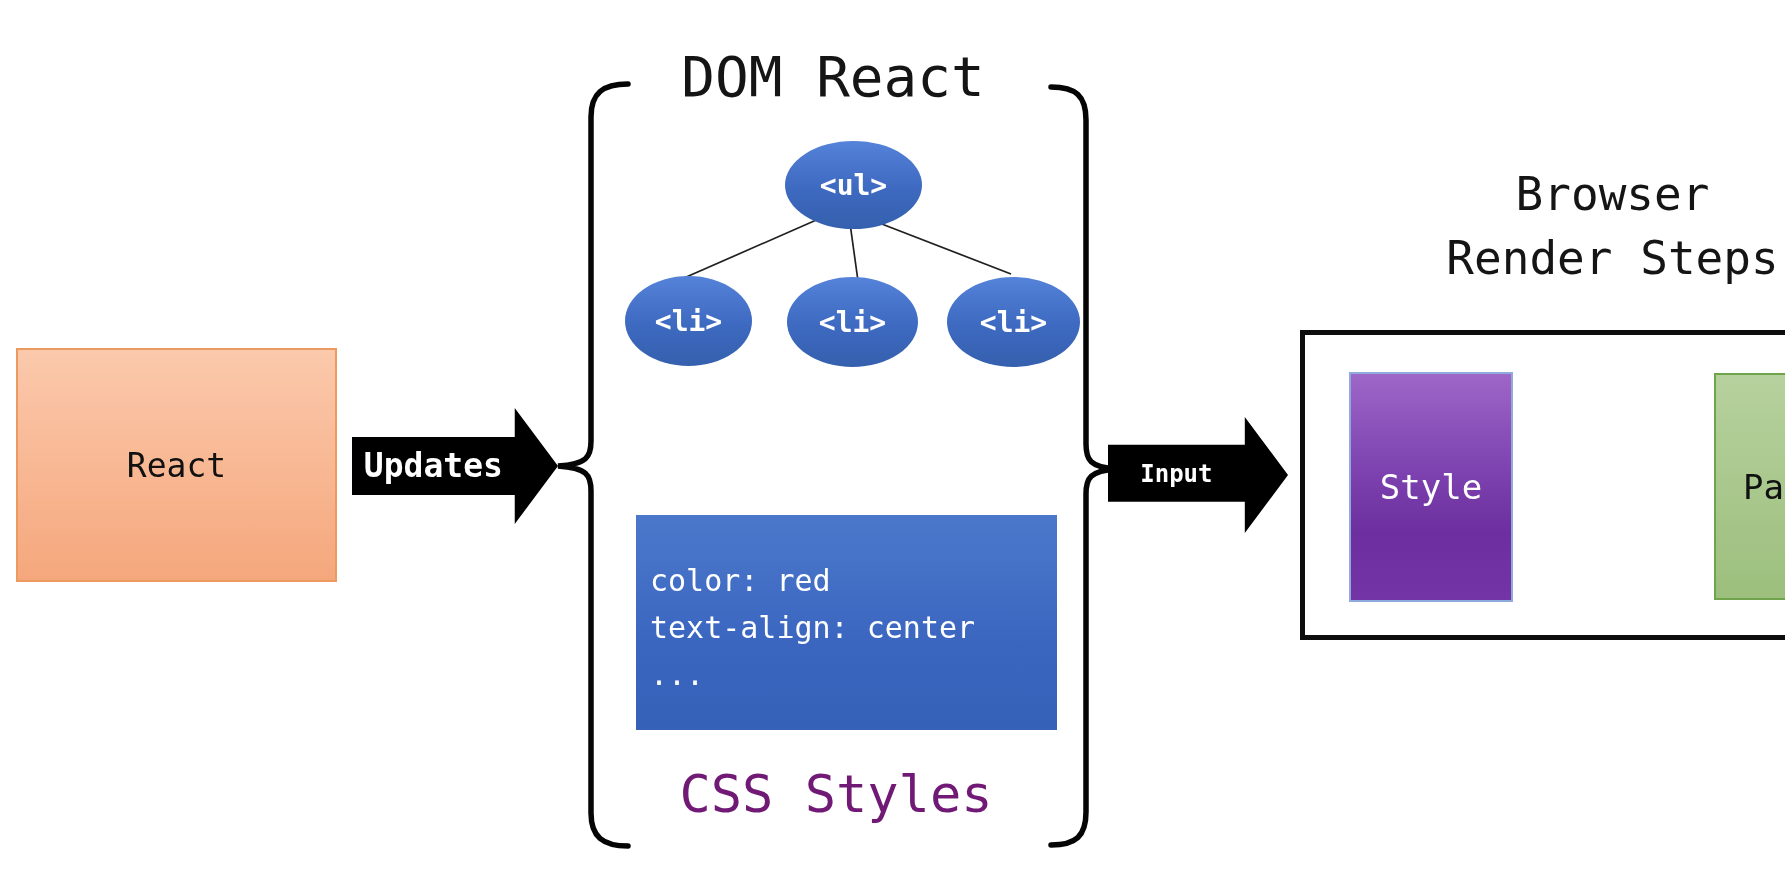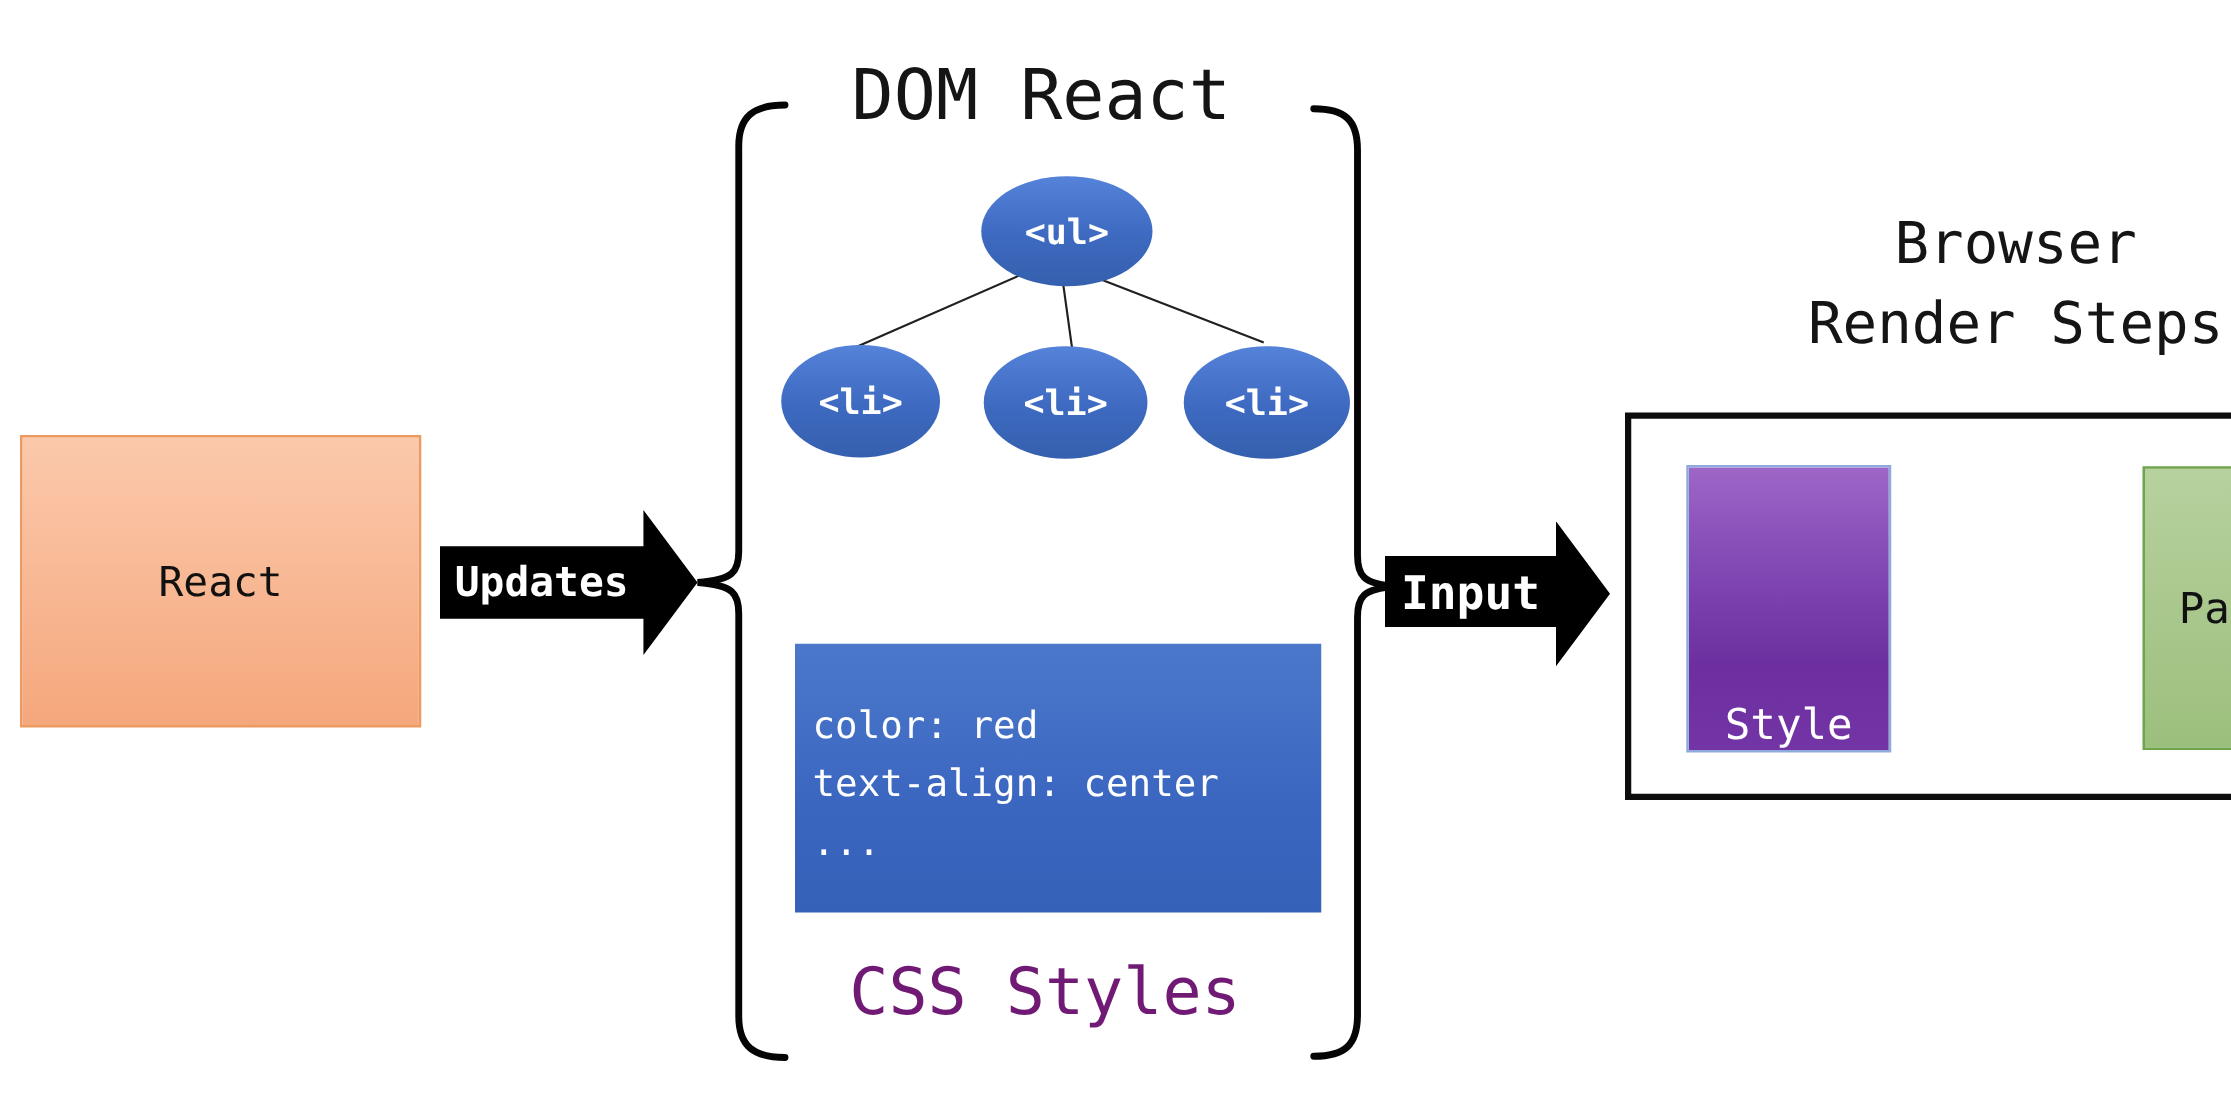--- a/index.html
+++ b/index.html
@@ -28,21 +28,21 @@
   .arrow-input{
     left:1108px;top:417px;width:180px;height:116px;
     clip-path:polygon(0 24%,76% 24%,76% 0,100% 50%,76% 100%,76% 73%,0 73%);
   }
   .arrow-label{
     position:absolute;left:0;top:24%;height:51%;
     display:flex;align-items:center;justify-content:center;
     color:#fff;font-weight:bold;
   }
   .arrow-updates .arrow-label{width:79%;font-size:33px;}
-  .arrow-input  .arrow-label{width:76%;font-size:37px;}
+  .arrow-input  .arrow-label{width:76%;font-size:24px;}
 
   
   .dom-title{
     left:633px;top:44px;width:400px;text-align:center;
     font-size:56px;color:#151515;white-space:nowrap;
   }
   .css-label{
     left:636px;top:764px;width:400px;text-align:center;
     font-size:52px;color:#701a75;white-space:nowrap;
   }
@@ -71,21 +71,21 @@
     padding:42px 0 0 14px;
   }
   .css-box div{white-space:pre;}
 
   
   .browser-box{
     left:1300px;top:330px;width:520px;height:310px;box-sizing:border-box;
     border:5px solid #0d0d0d;background:#fff;
   }
   .step{
-    box-sizing:border-box;display:flex;align-items:flex-end;justify-content:center;
+    box-sizing:border-box;display:flex;align-items:center;justify-content:center;
     font-size:34px;
   }
   .step-purple{
     border:2px solid #8faadc;color:#fff;
     background:linear-gradient(180deg,#9f66c8 0%,#8248b4 35%,#6d2f9f 70%,#7334a6 100%);
   }
   .step-style {left:1349px;top:372px;width:164px;height:230px;}
   .step-layout{left:1531px;top:372px;width:165px;height:230px;}
   .step-paint{
     left:1714px;top:373px;width:160px;height:227px;box-sizing:border-box;

